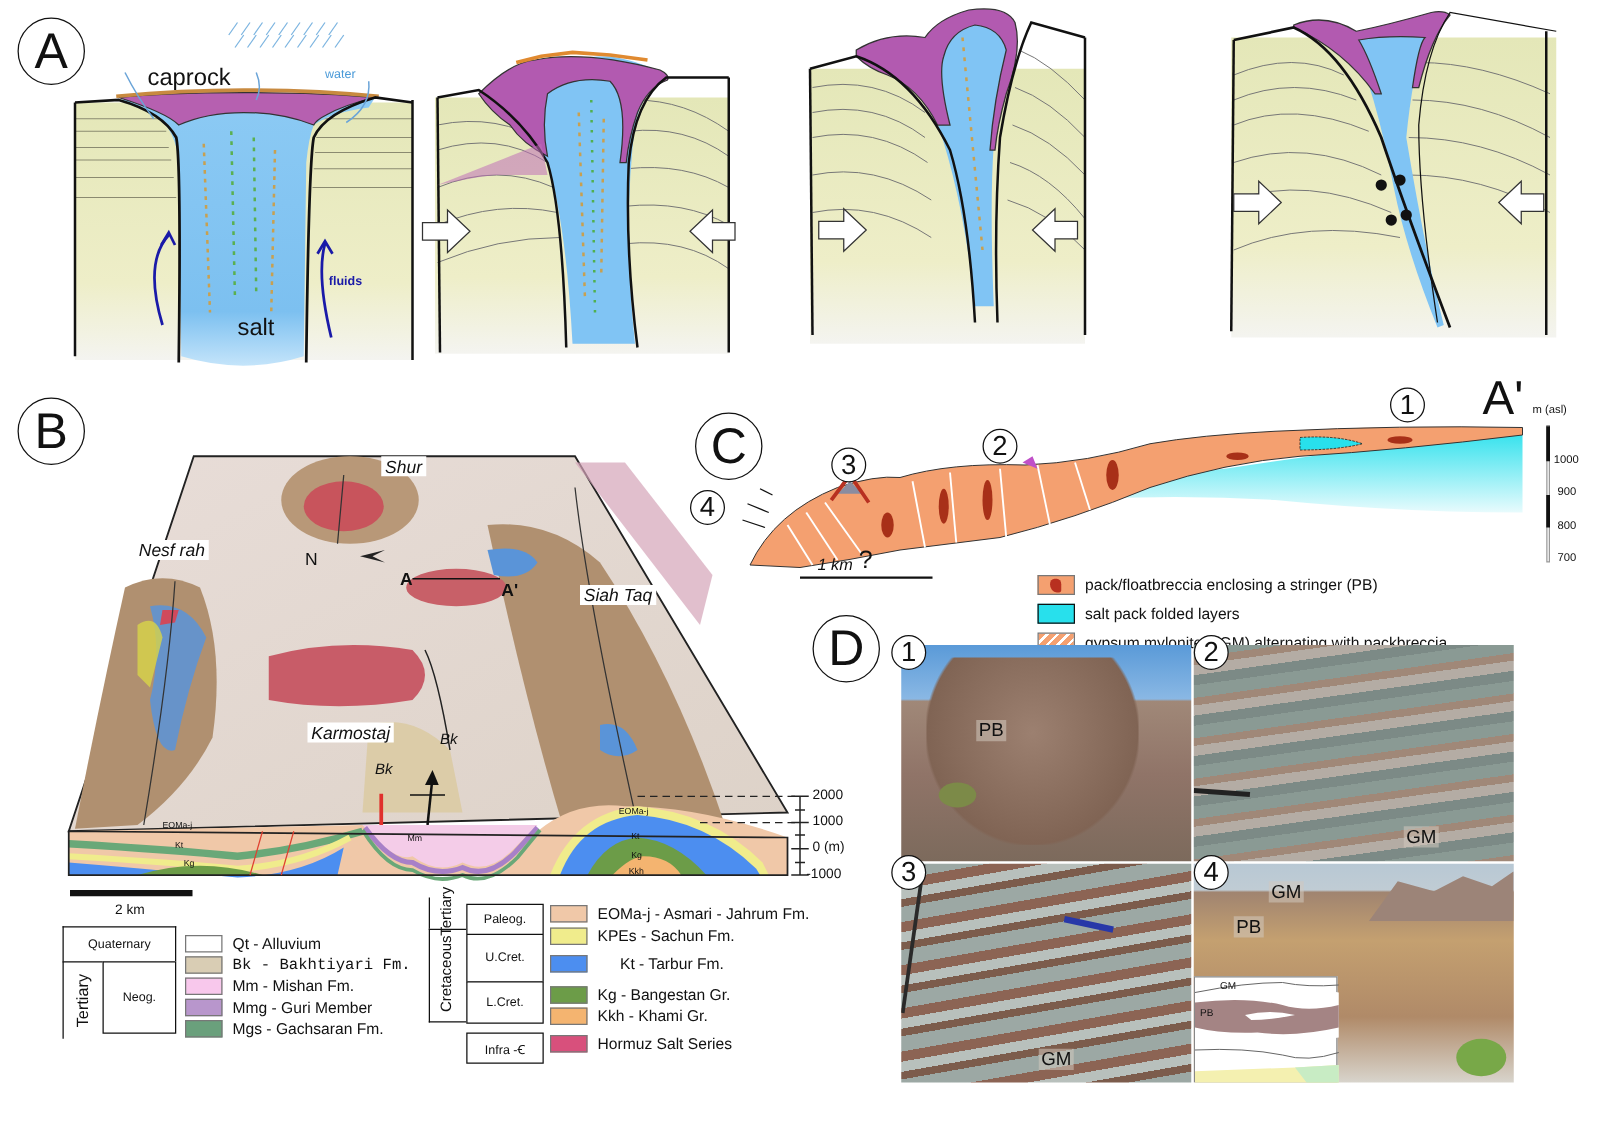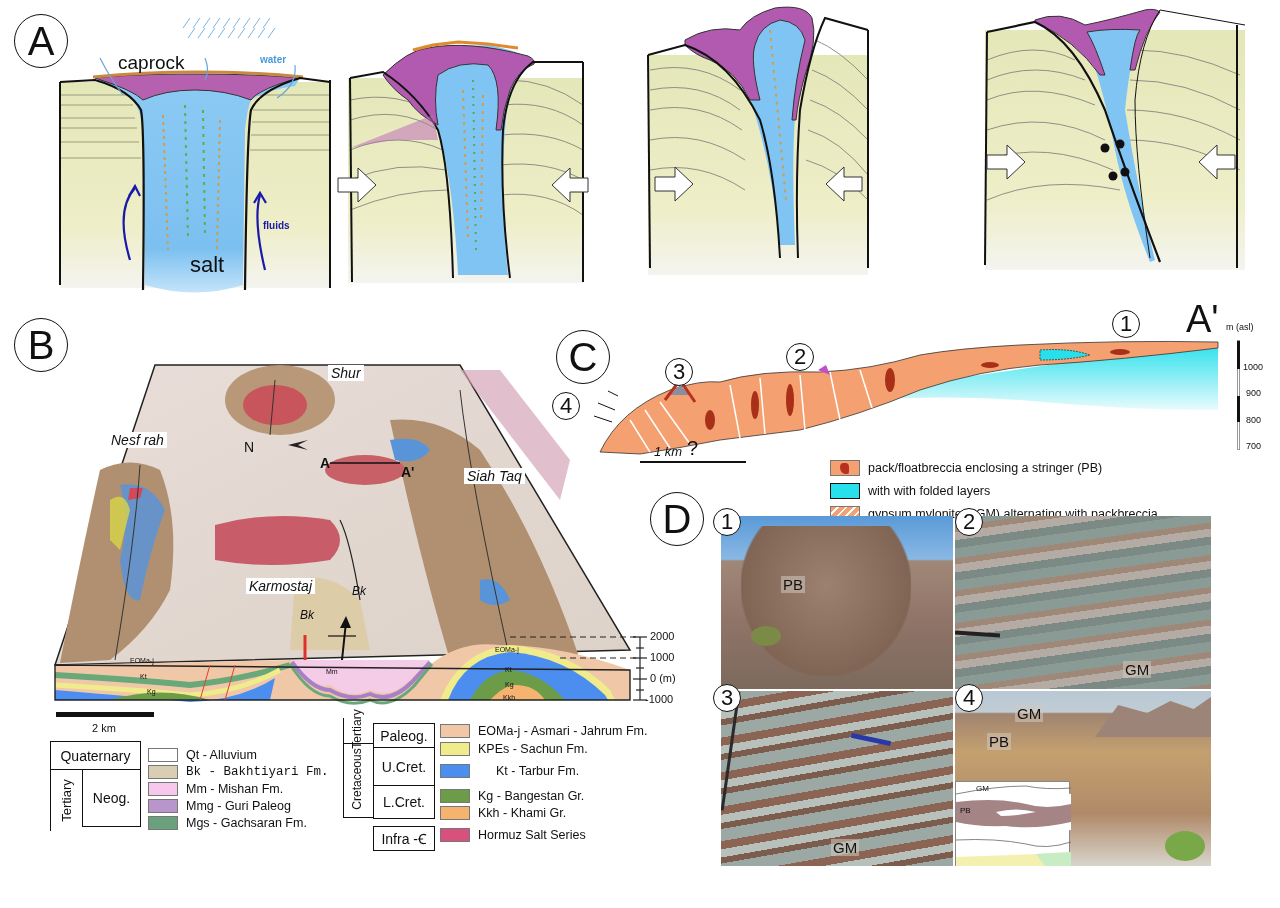--- a/index.html
+++ b/index.html
@@ -12,21 +12,21 @@
     display: flex; align-items: center; justify-content: center; font-size: 40px; background: #fff;
   }
   .num-circle {
     position: absolute; width: 28px; height: 28px; border: 1.2px solid #111; border-radius: 50%;
     display: flex; align-items: center; justify-content: center; font-size: 22px; background: #fff;
   }
   svg { position: absolute; overflow: visible; }
   .label { position: absolute; white-space: nowrap; }
   .italic { font-style: italic; }
   .tag-bg { background: #fff; padding: 0 3px; }
-  .strat-box { position: absolute; border: 1px solid #111; background: #fff; display: flex; align-items: center; justify-content: center; font-size: 14px; }
+  .strat-box { position: absolute; border: 1px solid #111; background: #fff; display: flex; align-items: center; justify-content: center; font-size: 10px; }
   .vtext { position: absolute; transform: rotate(-90deg); transform-origin: center; font-size: 13px; white-space: nowrap; }
   .legend-row { position: absolute; display: flex; align-items: center; font-size: 12.5px; white-space: nowrap; }
   .swatch { width: 30px; height: 14px; border: 1px solid #777; margin-right: 8px; flex: none; }
 
   
   .photo { position: absolute; overflow: hidden; }
   .photo-label { position: absolute; font-size: 15px; background: rgba(210,200,190,0.55); padding: 0 2px; }
 </style>
 </head>
 <body>
@@ -100,23 +100,23 @@
   </g>
   <path d="M75,260 Q60,210 80,188" stroke="#1a1aa8" stroke-width="2.2" fill="none"></path>
   <path d="M74,196 L80,186 L85,196" stroke="#1a1aa8" stroke-width="2.2" fill="none"></path>
   <path d="M210,270 Q198,220 205,195" stroke="#1a1aa8" stroke-width="2.2" fill="none"></path>
   <path d="M199,203 L205,193 L211,203" stroke="#1a1aa8" stroke-width="2.2" fill="none"></path>
   <path d="M45,58 Q55,78 68,95" stroke="#6aa4d8" stroke-width="1.2" fill="none"></path>
   <path d="M150,58 Q155,70 150,80" stroke="#6aa4d8" stroke-width="1.2" fill="none"></path>
   <path d="M240,65 Q242,85 222,98" stroke="#6aa4d8" stroke-width="1.2" fill="none"></path>
 </svg>
 <div class="label" style="left:118px;top:52px;font-size:19px;">caprock</div>
-<div class="label" style="left:260px;top:54px;font-size:10px;font-weight:bold;color:#4a9ad8;text-align:center;">water</div>
+<div class="label" style="left:260px;top:54px;font-size:10px;font-weight:normal;color:#4a9ad8;text-align:center;">water</div>
 <div class="label" style="left:263px;top:220px;font-size:10px;font-weight:bold;color:#1a1aa8;">fluids</div>
-<div class="label" style="left:190px;top:252px;font-size:22px;">salt</div>
+<div class="label" style="left:190px;top:252px;font-size:19px;">salt</div>
 
 <svg width="260" height="280" style="left:338px;top:20px;" viewBox="0 0 260 280">
   <rect x="10" y="58" width="235" height="205" fill="url(#hostFade)"></rect>
   <g stroke="#777" stroke-width="0.8" fill="none">
     <path d="M12,80 Q60,70 100,95"></path>
       <path d="M12,100 Q60,85 100,110"></path>
       <path d="M12,130 Q60,110 105,130"></path>
     <path d="M12,160 Q60,140 108,150"></path>
       <path d="M12,190 Q60,170 110,170"></path>
     <path d="M170,60 Q210,60 245,85"></path>
@@ -275,21 +275,21 @@
     <line x1="593" y1="277" x2="607" y2="277"></line>
       <line x1="596" y1="288" x2="604" y2="288"></line>
     <line x1="593" y1="298" x2="607" y2="298"></line>
       <line x1="596" y1="308" x2="604" y2="308"></line>
     <line x1="593" y1="319" x2="607" y2="319"></line>
       <line x1="596" y1="330" x2="604" y2="330"></line>
     <line x1="593" y1="340" x2="607" y2="340"></line>
   </g>
 </svg>
 
-<div class="label italic tag-bg" style="left:305px;top:365px;font-size:14px;margin-left:23px;">Shur</div>
+<div class="label italic tag-bg" style="left:305px;top:365px;font-size:14px;">Shur</div>
 <div class="label italic tag-bg" style="left:108px;top:432px;font-size:14px;">Nesf rah</div>
 <div class="label italic tag-bg" style="left:464px;top:468px;font-size:14px;">Siah Taq</div>
 <div class="label italic tag-bg" style="left:246px;top:578px;font-size:14px;">Karmostaj</div>
 <div class="label" style="left:244px;top:439px;font-size:14px;">N</div>
 <div class="label" style="left:320px;top:455px;font-size:14px;font-weight:bold;">A</div>
 <div class="label" style="left:401px;top:464px;font-size:14px;font-weight:bold;">A'</div>
 <div class="label italic" style="left:352px;top:584px;font-size:12px;">Bk</div>
 <div class="label italic" style="left:300px;top:608px;font-size:12px;">Bk</div>
 <div class="label" style="left:130px;top:657px;font-size:7px;">EOMa-j</div>
 <div class="label" style="left:140px;top:673px;font-size:7px;">Kt</div>
@@ -326,21 +326,21 @@
 <div class="legend-row" style="left:148px;top:765px;font-family:Liberation Mono, monospace;">
     <span class="swatch" style="background:#d9cdb4;"></span>
     <span>Bk - Bakhtiyari Fm.</span>
   </div>
 <div class="legend-row" style="left:148px;top:782px;">
     <span class="swatch" style="background:#f8c8ec;"></span>
     <span>Mm - Mishan Fm.</span>
   </div>
 <div class="legend-row" style="left:148px;top:799px;">
     <span class="swatch" style="background:#b896cc;"></span>
-    <span>Mmg - Guri Paleog</span>
+    <span>Mmg - Guri Member</span>
   </div>
 <div class="legend-row" style="left:148px;top:816px;">
     <span class="swatch" style="background:#6aa07c;"></span>
     <span>Mgs - Gachsaran Fm.</span>
   </div>
 
 <div class="abs" style="left:343px;top:718px;width:92px;height:135px;">
   <div class="abs" style="left:0;top:0;width:30px;height:25px;border-left:1px solid #111;"></div>
   <div class="vtext" style="left:-8px;top:4px;width:44px;text-align:center;font-size:12px;">Tertiary</div>
   <div class="abs" style="left:0;top:25px;width:30px;height:75px;border-left:1px solid #111;border-top:1px solid #111;border-bottom:1px solid #111;"></div>
@@ -455,21 +455,21 @@
 <div class="label" style="left:1246px;top:441px;font-size:9px;">700</div>
 
 <div class="legend-row" style="left:830px;top:460px;">
   <span class="swatch" style="background:#f4a070;width:30px;height:16px;position:relative;">
       <span style="position:absolute;left:9px;top:2px;width:9px;height:11px;background:#b83020;border-radius:40% 40% 20% 60%;"></span>
     </span>
   <span>pack/floatbreccia enclosing a stringer (PB)</span>
 </div>
 <div class="legend-row" style="left:830px;top:483px;">
   <span class="swatch" style="background:#28e0ec;width:30px;height:16px;border-color:#111;"></span>
-  <span>with with folded layers</span>
+  <span>salt pack folded layers</span>
 </div>
 <div class="legend-row" style="left:830px;top:506px;">
   <span class="swatch" style="width:30px;height:16px;background:repeating-linear-gradient(135deg,#f4a070 0 4px,#ffffff 4px 6px);"></span>
   <span>gypsum mylonites (GM) alternating with packbreccia</span>
 </div>
 
 <div class="panel-letter" style="left:650px;top:492px;">
     <span>D</span>
   </div>
 

